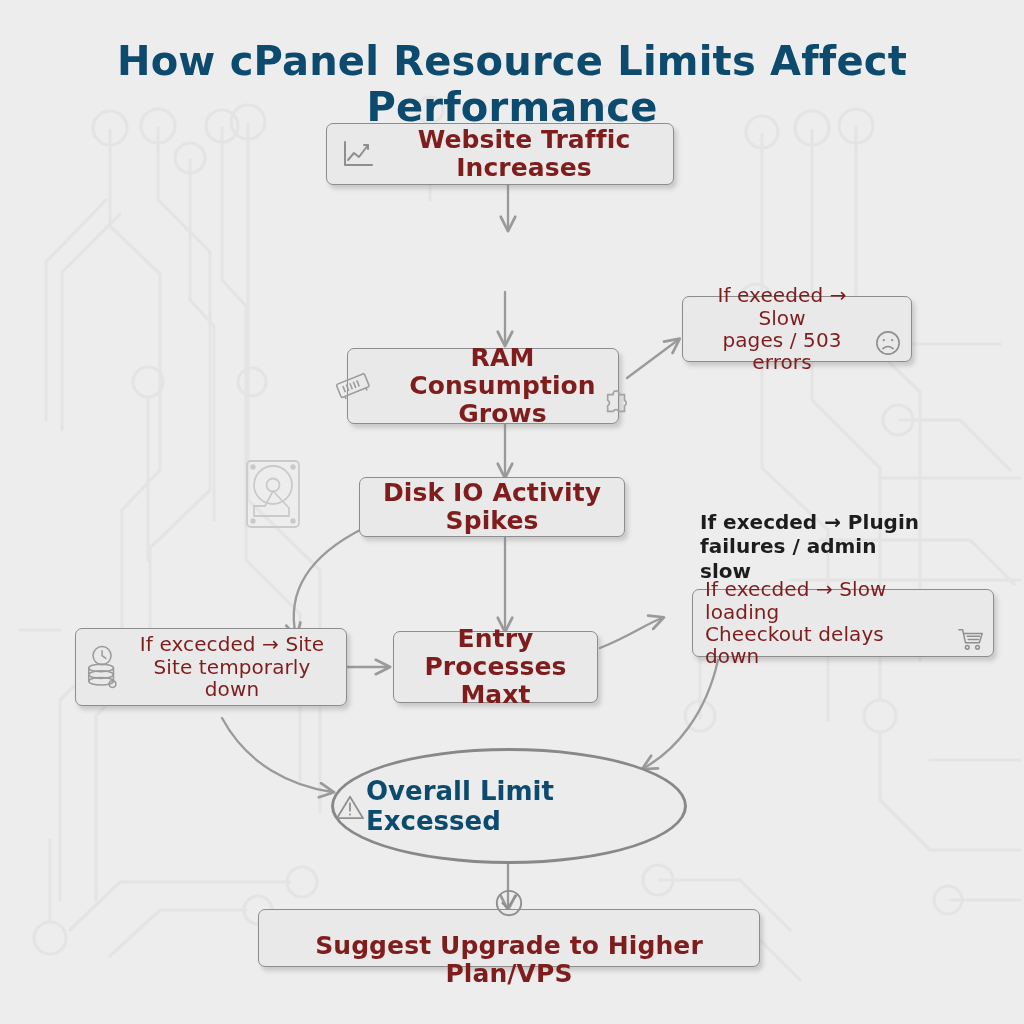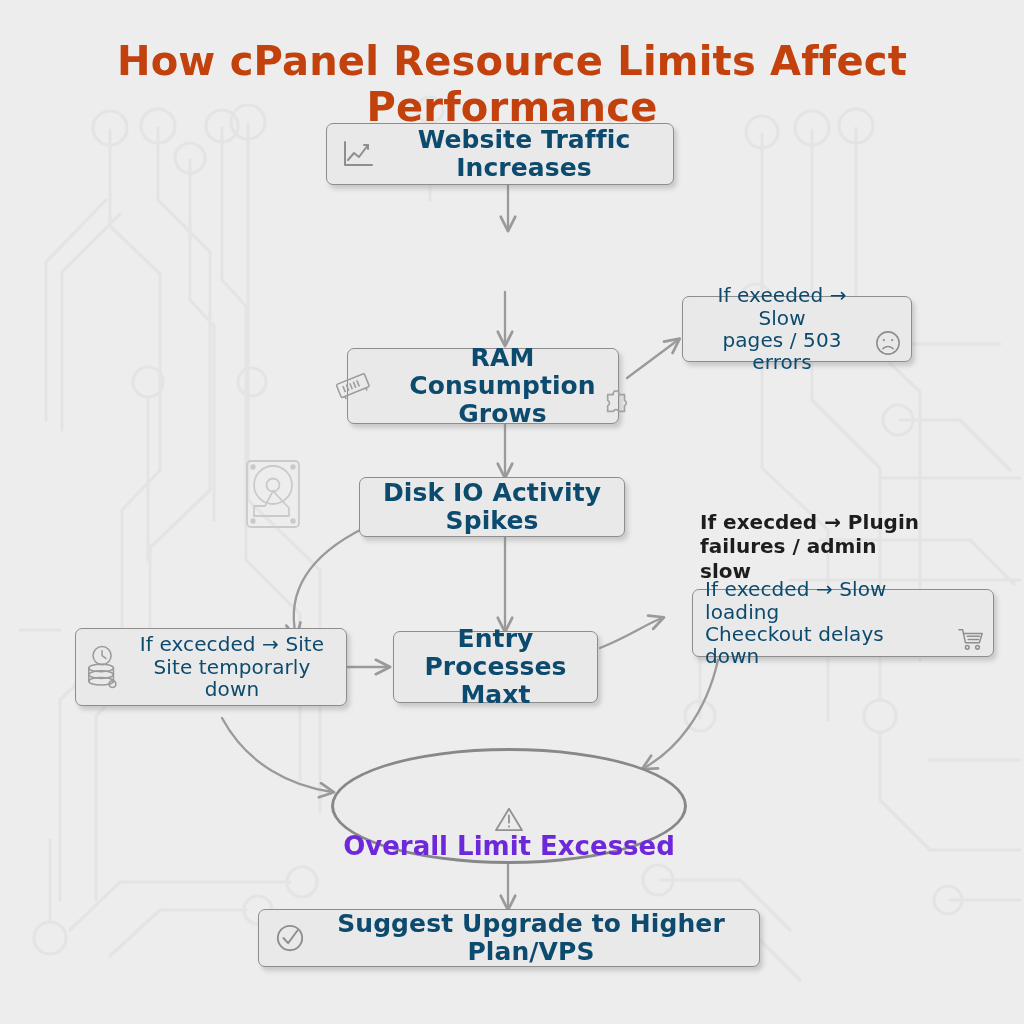--- a/index.html
+++ b/index.html
@@ -44,21 +44,21 @@
   .node {
     position: absolute;
     box-sizing: border-box;
     background: #e9e9e9;
     border: 1.6px solid #8d8d8d;
     border-radius: 7px;
     box-shadow: 3px 4px 4px rgba(120,120,120,0.30);
     display: flex;
     align-items: center;
     justify-content: center;
-    color: #0c4a6e;
+    color: #7f1d1d;
     text-align: center;
     line-height: 1.12;
   }
   .node .lbl {
     white-space: pre-line;
     font-weight: 700;
     letter-spacing: 0.1px;
   }
 
   .node.main .lbl { font-size: 25px; }
@@ -72,24 +72,24 @@
   }
 
   
   .ellipse-node {
     position: absolute;
     box-sizing: border-box;
     border: 3.4px solid #888888;
     border-radius: 50%;
     background: #ececec;
     display: flex;
-    flex-direction: column;
+    flex-direction: row;
     align-items: center;
-    justify-content: flex-end;
-    color: #6d28d9;
+    justify-content: flex-start;
+    color: #0c4a6e;
   }
   .ellipse-node .lbl {
     font-size: 26px;
     font-weight: 700;
   }
 
   
   .note {
     position: absolute;
     color: #1d1d1d;
@@ -107,21 +107,21 @@
 
   
   #title {
     position: absolute;
     left: 0;
     top: 38px;
     width: 1024px;
     text-align: center;
     font-size: 40px;
     font-weight: 700;
-    color: #c2410c;
+    color: #0c4a6e;
     letter-spacing: 0.2px;
     font-family: "DejaVu Sans", sans-serif;
   }
 </style>
 </head>
 <body>
 
 <div id="stage">
 
   <svg id="circuit" viewBox="0 0 1024 1024" xmlns="http://www.w3.org/2000/svg">
@@ -321,21 +321,21 @@
     <span class="ico" style="margin-bottom:-2px;">
       <svg viewBox="0 0 34 30" width="32" height="28" fill="none" stroke="#909090" stroke-width="1.9" stroke-linejoin="round" stroke-linecap="round">
         <path d="M17,4 L31,27 L3,27 Z"></path>
         <path d="M17,11 L17,19"></path>
         <circle cx="17" cy="23" r="1.1" fill="#909090" stroke="none"></circle>
       </svg>
     </span>
     <span class="lbl">Overall Limit Excessed</span>
   </div>
 
-  <div class="node main" style="left:258px; top:909px; width:502px; height:58px; padding:8px 16px; gap:14px;">
+  <div class="node main" style="left:258px; top:909px; width:502px; height:58px; padding:8px 16px; gap:14px;flex-direction:column;">
     <span class="ico">
       <svg viewBox="0 0 32 32" width="30" height="30" fill="none" stroke="#8e8e8e" stroke-width="2" stroke-linecap="round" stroke-linejoin="round">
         <circle cx="16" cy="16" r="13"></circle>
         <path d="M9,16 L14,21.5 L24,8"></path>
       </svg>
     </span>
     <span class="lbl">Suggest Upgrade to Higher Plan/VPS</span>
   </div>
 
 </div>

